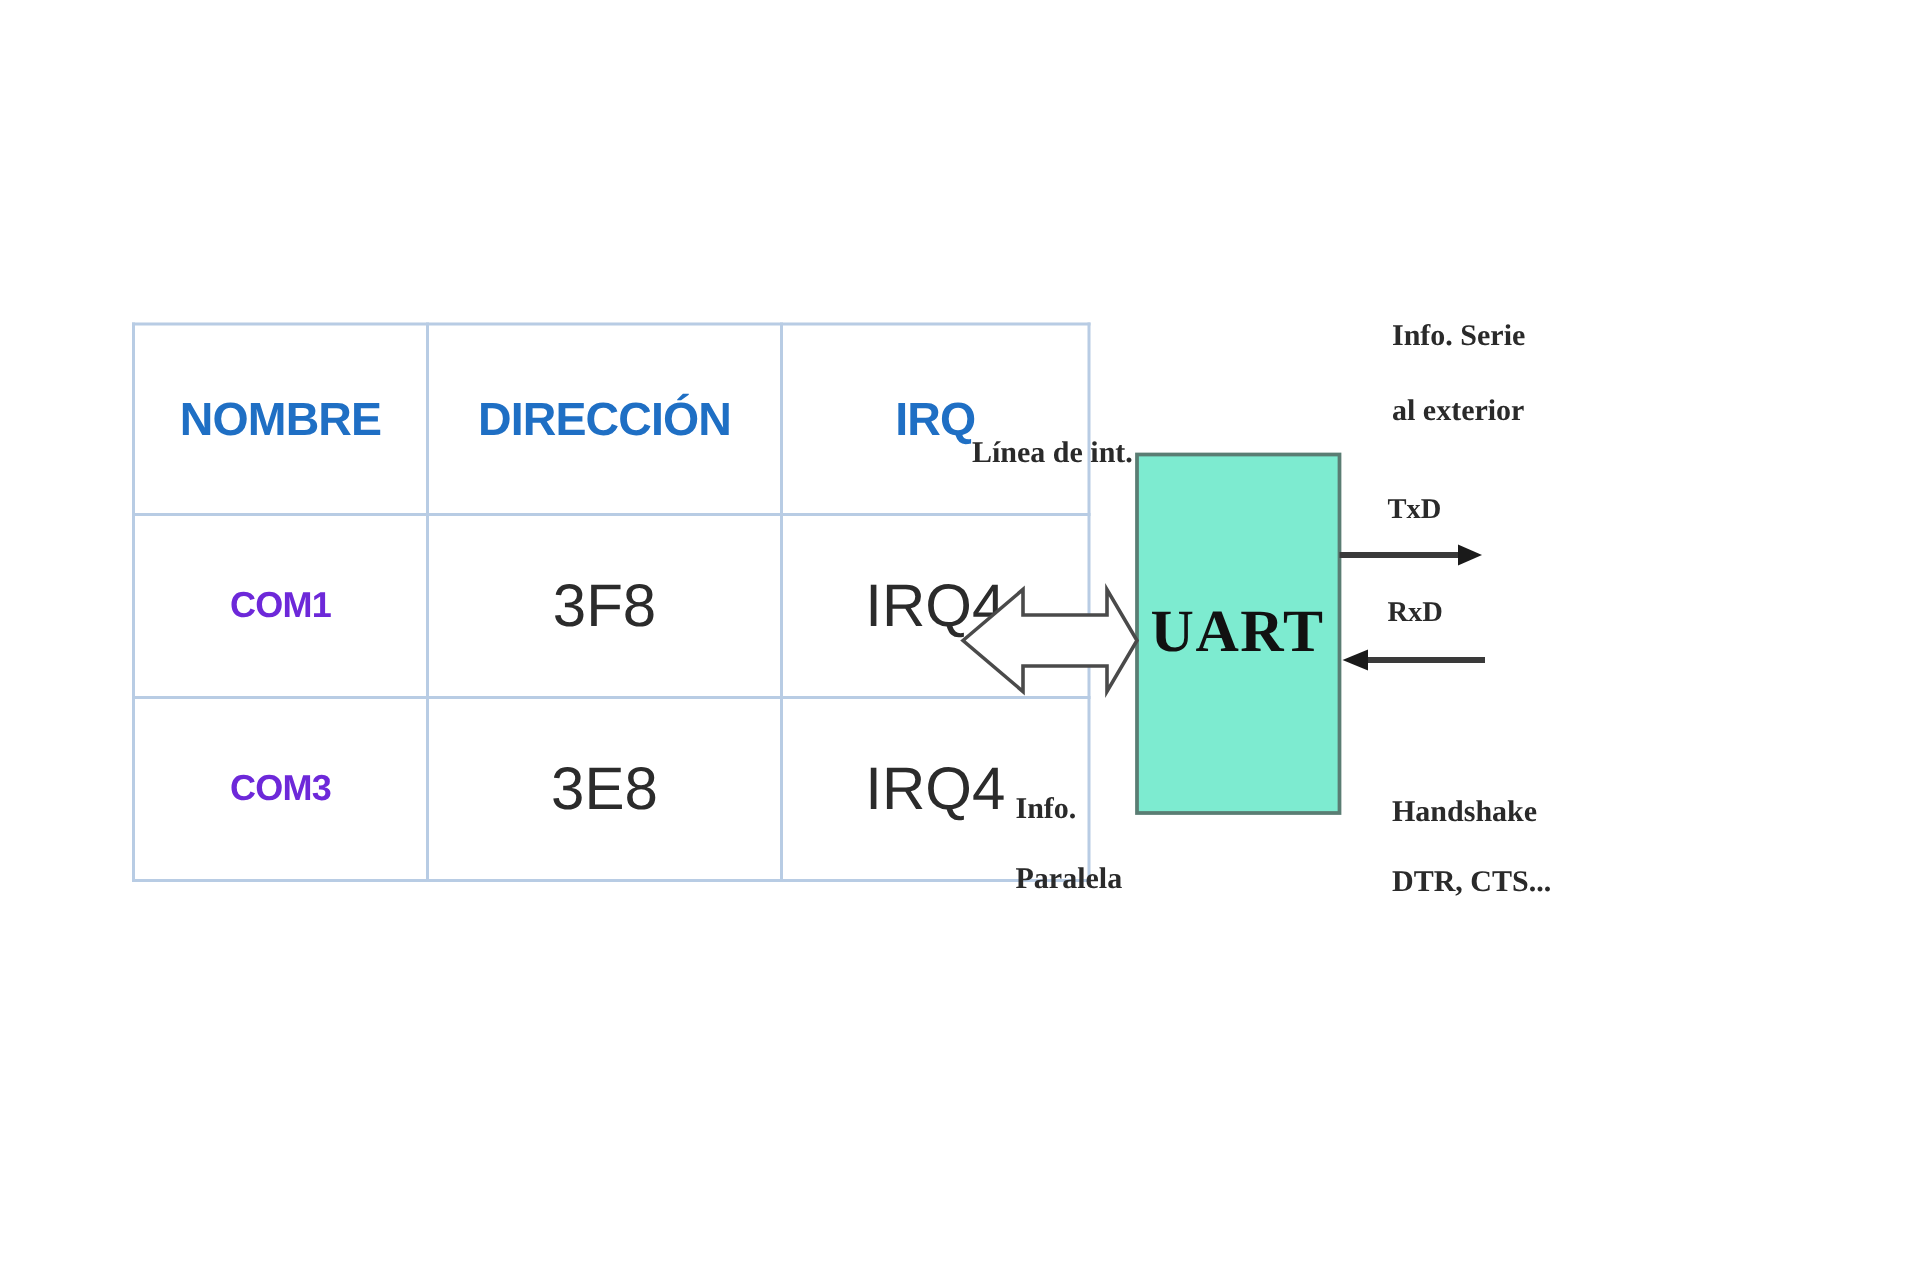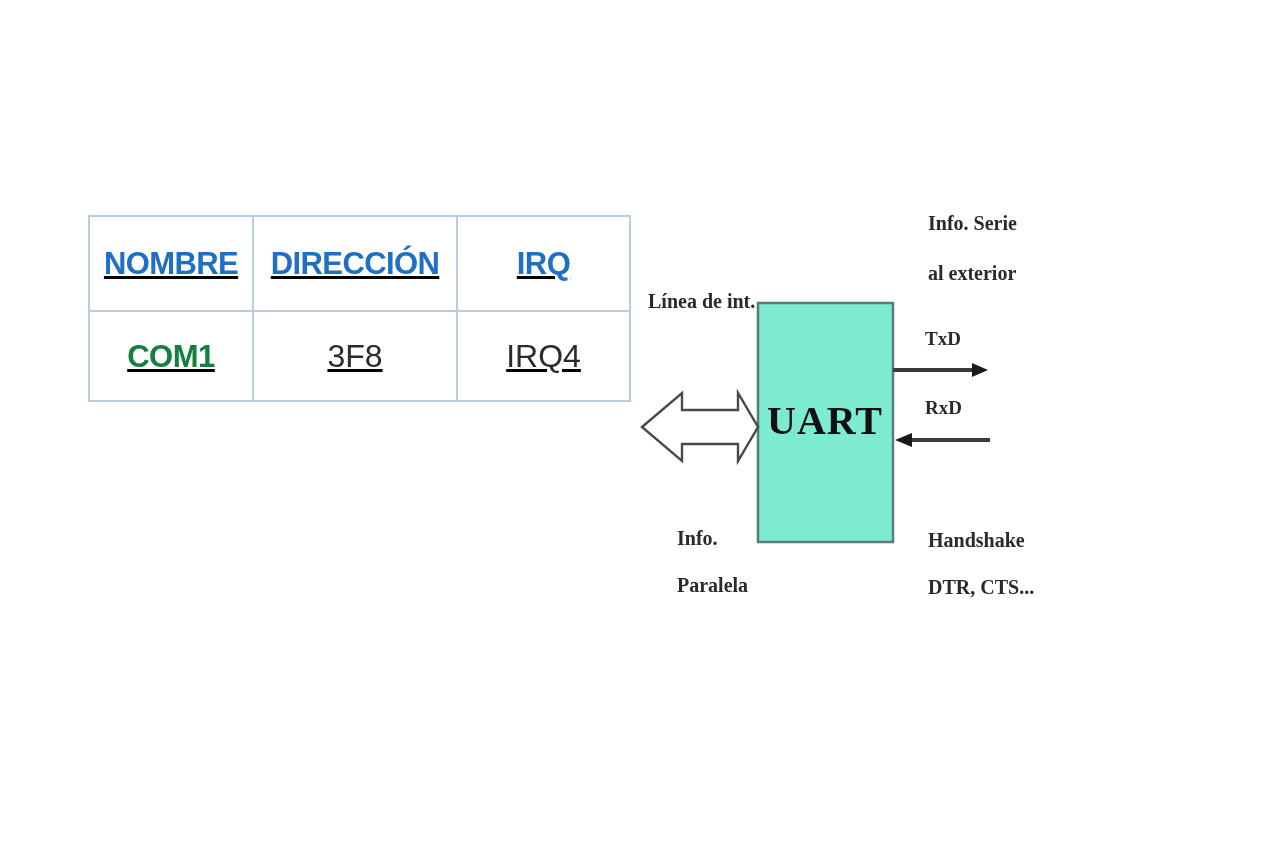--- a/index.html
+++ b/index.html
@@ -21,22 +21,21 @@
     left: 88px;
     top: 215px;
     width: 535px;
     border-collapse: collapse;
     table-layout: fixed;
   }
   #com-table td {
     border: 2px solid #b8cce4;
     text-align: center;
     vertical-align: middle;
-    padding: 0;
-    text-decoration: underline;
+    padding: 16px;
   }
   #com-table .col-name   { width: 162px; }
   #com-table .col-addr   { width: 202px; margin-top: 19px; }
   #com-table .col-irq    { width: 171px; }
 
   #com-table tr.head-row td {
     height: 93px;
   }
   #com-table tr.data-row td {
     height: 88px;
@@ -48,30 +47,30 @@
     font-weight: bold;
     font-size: 31px;
     letter-spacing: -0.6px;
     color: #1f6fc4;
     line-height: 1;
   }
   .cell-com {
     display: block;
     font-family: "Liberation Sans", sans-serif;
     font-weight: bold;
-    font-size: 31px;
+    font-size: 24px;
     letter-spacing: -0.5px;
-    color: #15803d;
+    color: #6d28d9;
     line-height: 1;
   }
   .cell-val {
     display: block;
     font-family: "Liberation Sans", sans-serif;
     font-weight: normal;
-    font-size: 32px;
+    font-size: 40px;
     color: #2b2b2b;
     line-height: 1;
   }
 
   
   #uart-diagram {
     position: absolute;
     left: 620px;
     top: 190px;
     width: 470px;
@@ -119,20 +118,31 @@
       </td>
       <td class="col-addr">
         <span class="cell-val">3F8</span>
       </td>
       <td class="col-irq">
         <span class="cell-val">IRQ4</span>
       </td>
     </tr>
 
 
+    <tr class="data-row">
+      <td class="col-name">
+        <span class="cell-com">COM3</span>
+      </td>
+      <td class="col-addr">
+        <span class="cell-val">3E8</span>
+      </td>
+      <td class="col-irq">
+        <span class="cell-val">IRQ4</span>
+      </td>
+    </tr>
 
   </tbody>
 </table>
 
 <div id="uart-diagram">
   <svg width="470" height="440" viewBox="0 0 470 440" xmlns="http://www.w3.org/2000/svg">
 
     <rect x="138" y="113" width="135" height="239" fill="#7DEBD0" stroke="#5A7D73" stroke-width="2.5"></rect>
     <text class="uart-word" x="205" y="235" text-anchor="middle" dominant-baseline="middle">UART</text>
 

